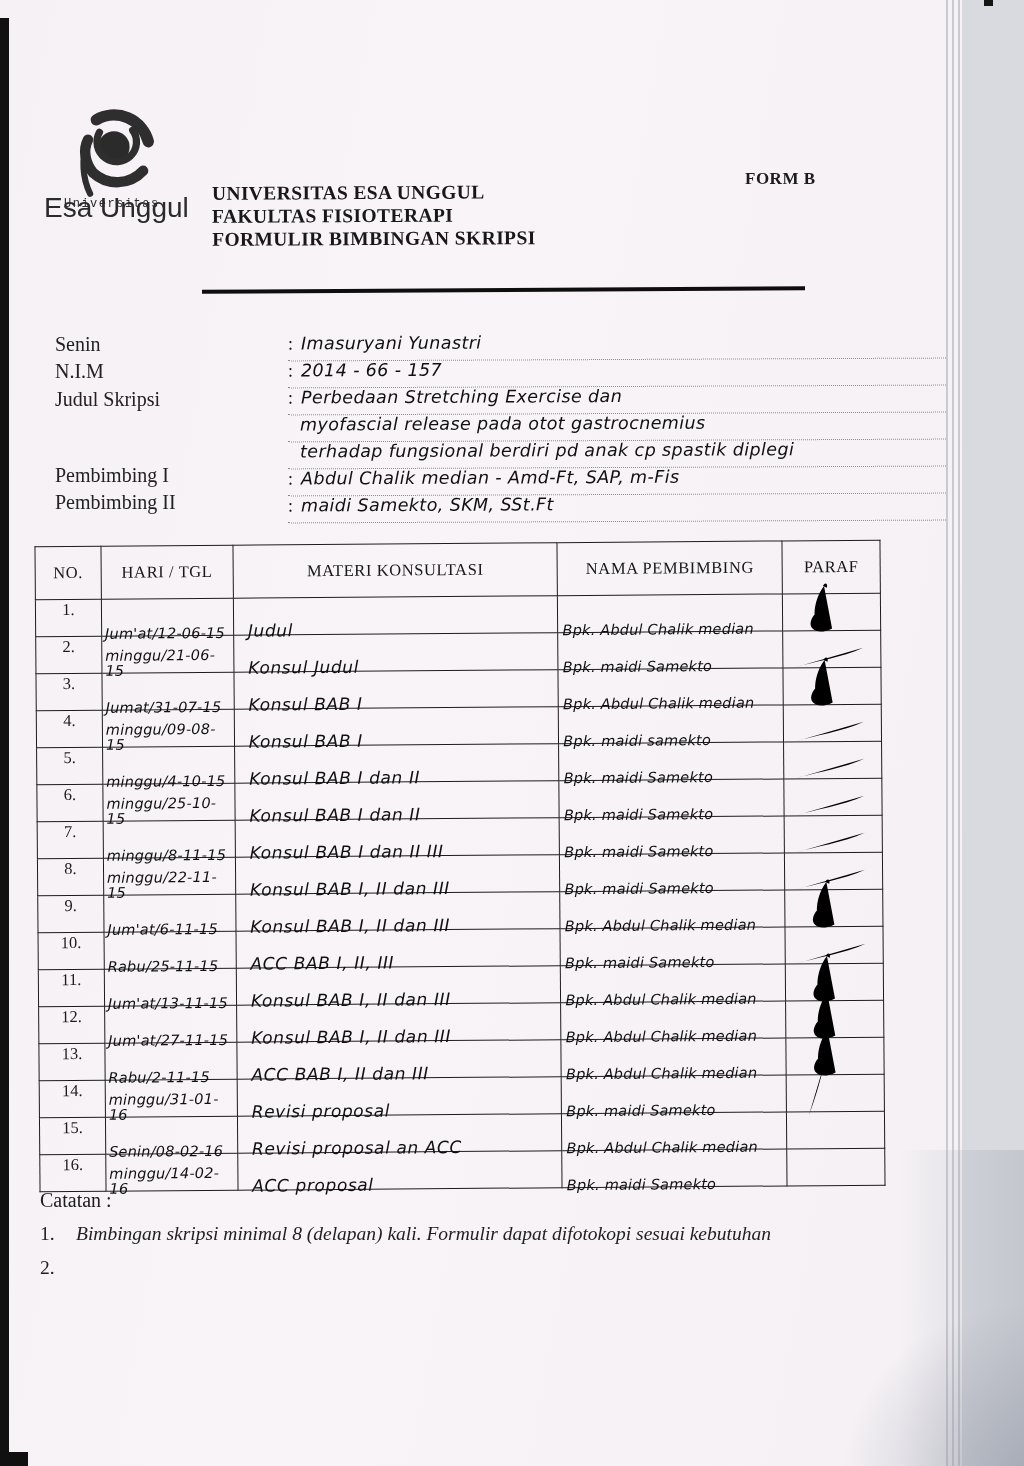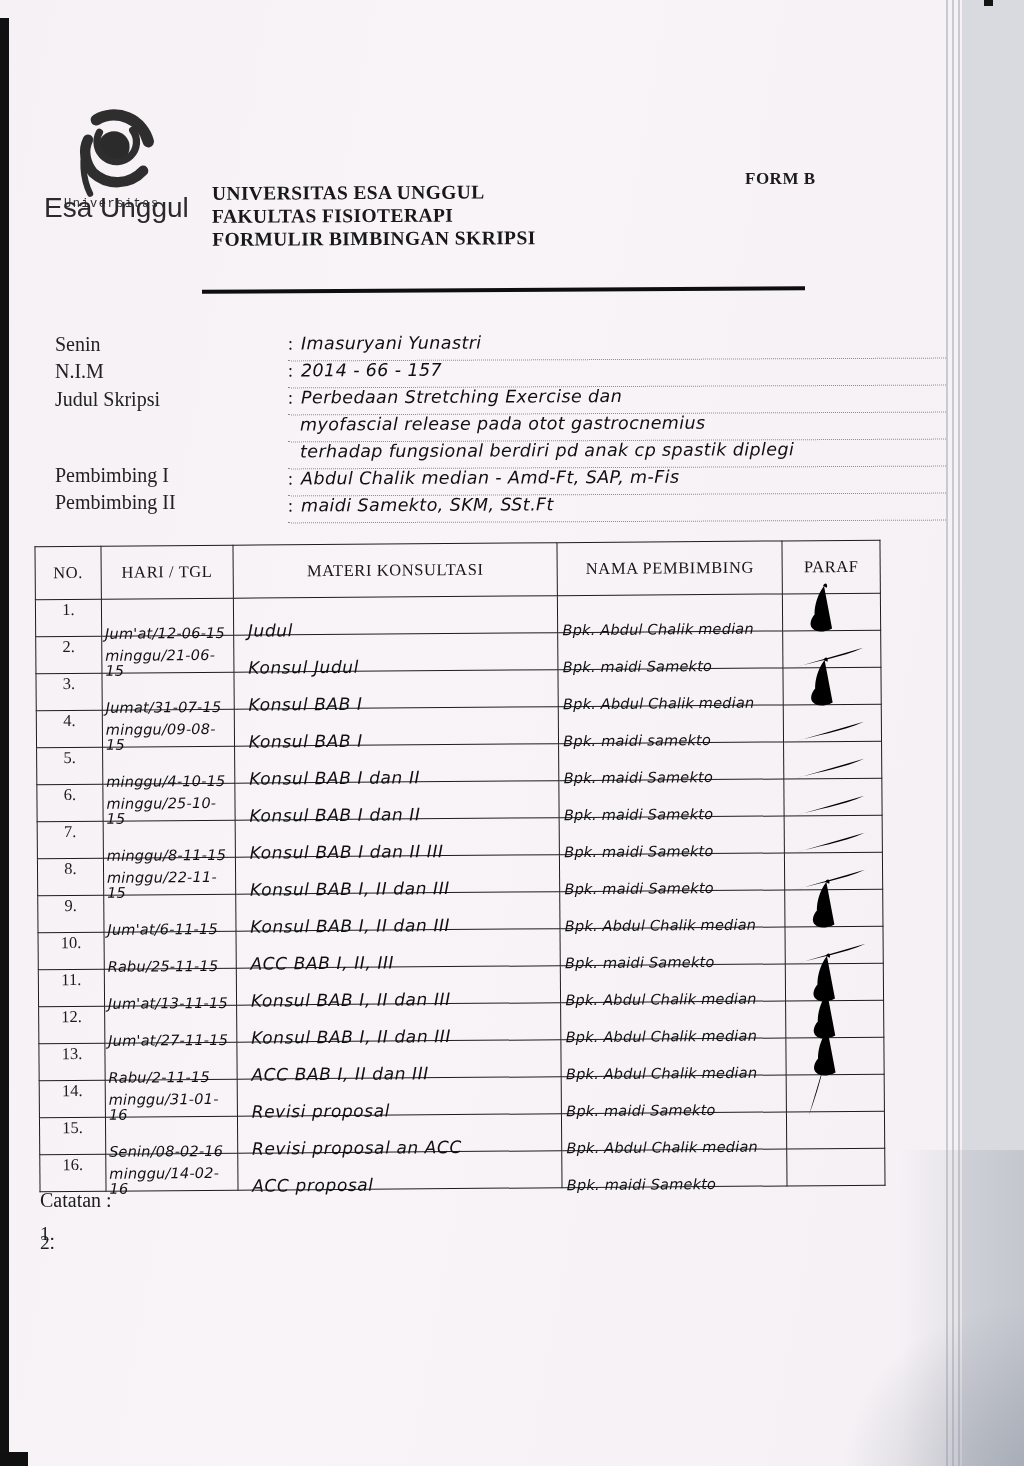--- a/index.html
+++ b/index.html
@@ -435,19 +435,20 @@
           </td>
           <td class="cell-paraf"></td>
         </tr>
       </tbody>
   </table>
 
   <div class="catatan">Catatan :</div>
   <div class="notes">
     <div class="note">
       <span class="num">1.</span>
+      <span>Bimbingan skripsi minimal 8 (delapan) kali. Formulir dapat difotokopi sesuai kebutuhan</span>
     </div>
     <div class="note">
       <span class="num">2.</span>
     </div>
   </div>
 
 </div>
 
 </body></html>

